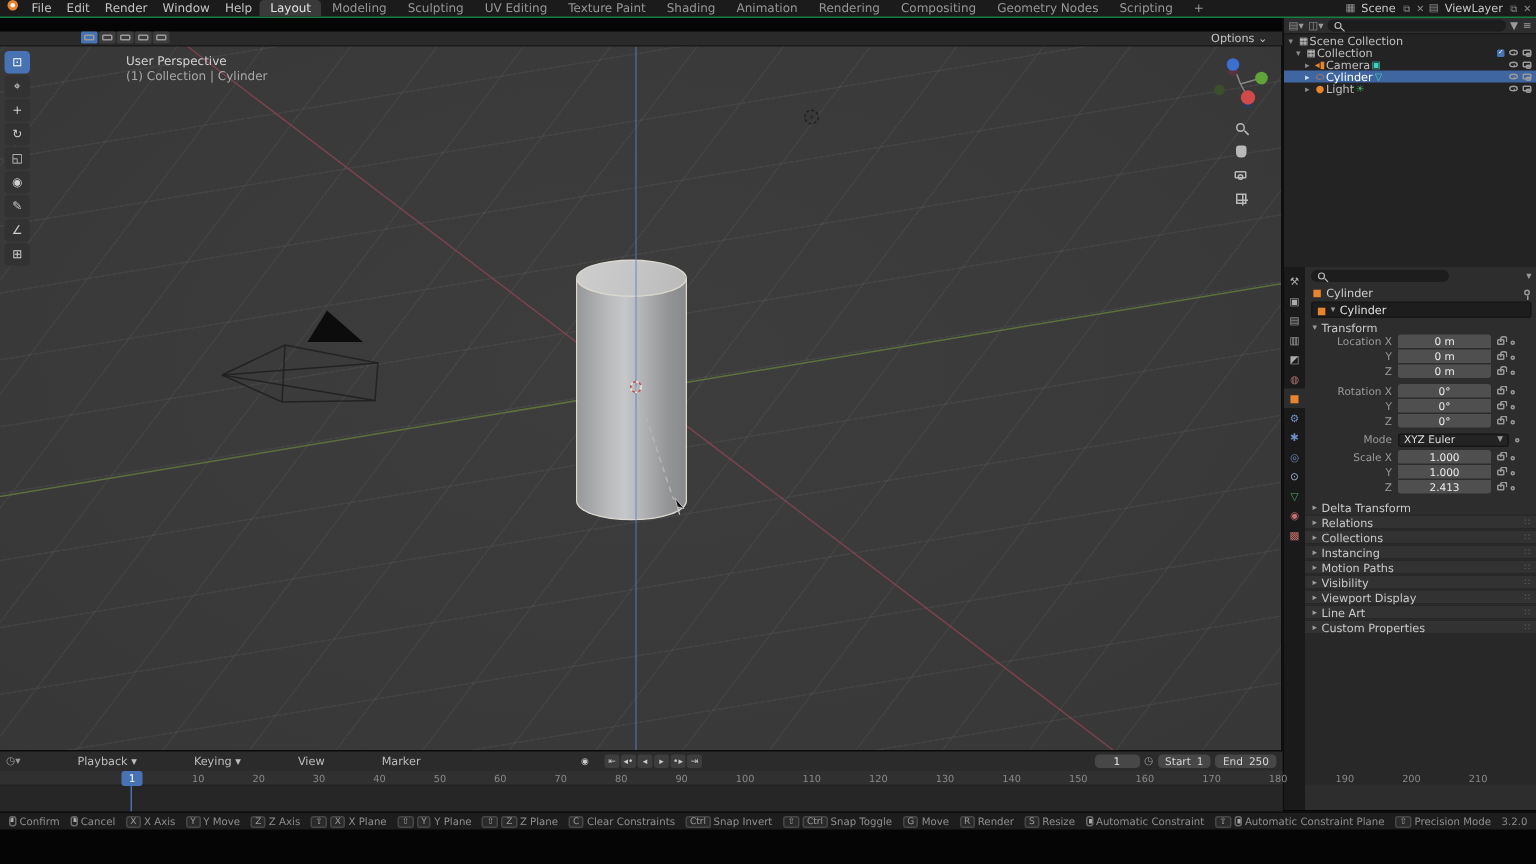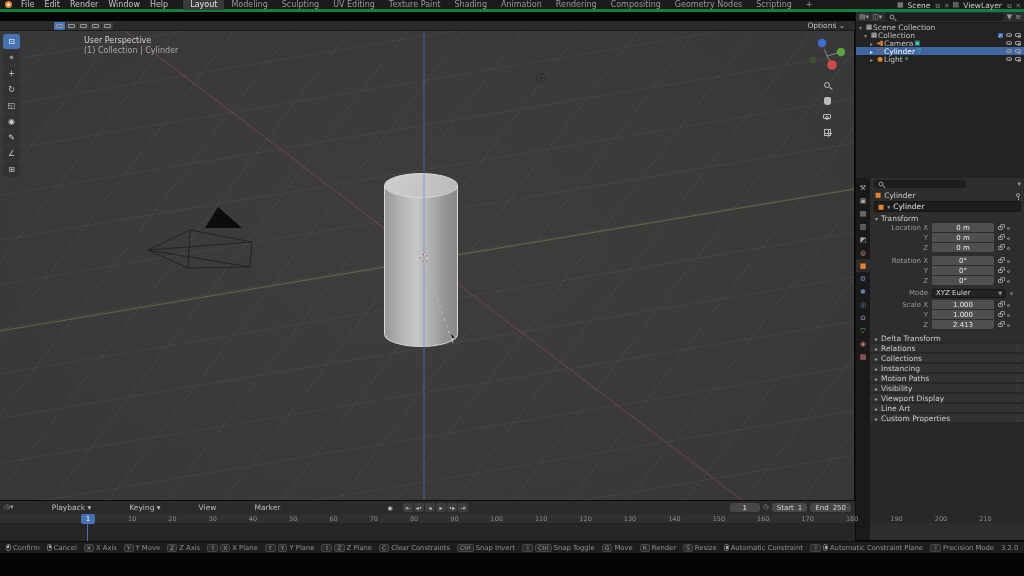--- a/index.html
+++ b/index.html
@@ -1,36 +1,36 @@
 <!DOCTYPE html>
 <html><head>
 <meta charset="utf-8">
 <style>
   * { margin:0; padding:0; box-sizing:border-box; font-family:"DejaVu Sans", sans-serif; }
   html,body { background:#000; }
   #app { position:relative; width:1024px; height:576px; background:#050505; overflow:hidden; font-size:8px; color:#c3c3c3; }
   .abs { position:absolute; }
 
   
-  #topbar { left:0; top:0; width:1024px; height:12px; background:#1b1b1b; border-bottom:3px solid #15803d; display:flex; align-items:center; }
+  #topbar { left:0; top:0; width:1024px; height:12px; background:#1b1b1b; border-bottom:1px solid #15803d; display:flex; }
   .logo { width:7px; height:7px; border-radius:50%; background:#e8832e; margin:0 4px 0 5px; position:relative; }
   .logo::after{ content:""; position:absolute; left:2px; top:2px; width:3px; height:3px; border-radius:50%; background:#f6f6f6; }
   .menu-item { padding:0 5px; color:#c3c3c3; font-size:8px; line-height:11px; }
-  .tabs { display:flex; margin-left:10px; }
+  .tabs { display:flex; }
   .wtab { padding:0 7px; color:#979797; font-size:8px; line-height:11px; }
   .wtab.active { background:#3a3a3a; color:#e3e3e3; border-radius:3px 3px 0 0; }
   .topbar-right { position:absolute; right:2px; top:1px; display:flex; align-items:center; gap:2px; font-size:7.5px; }
   .mini-ic { color:#9a9a9a; font-size:7px; line-height:9px; }
   .sel-label { color:#c9c9c9; padding:0 2px; }
   .tiny-btn { color:#8a8a8a; font-size:6.5px; padding:0 1px; }
 
   
   #vp-header { left:0; top:12px; width:855px; height:9px; background:#232323; border-bottom:1px solid #191919; display:flex; align-items:center; }
   #vp-header span { font-size:7.5px; color:#cfcfcf; padding-left:6px; line-height:9px; }
-  #tool-strip { left:0; top:21px; width:855px; height:10px; background:#2a2a2a; border-bottom:1px solid #1a1a1a; display:flex; align-items:center; }
+  #tool-strip { left:0; top:21px; width:855px; height:10px; background:#2a2a2a; border-bottom:1px solid #1a1a1a; display:flex; }
   .mode-ic { width:11px; height:8px; background:#3c3c3c; border-radius:1px; margin-right:1px; position:relative; }
   .mode-ic::after { content:""; position:absolute; inset:2px; border:1px solid #9a9a9a; border-radius:1px; }
   .mode-ic.active { background:#4772b3; }
   .options-btn { margin-left:auto; margin-right:10px; color:#c5c5c5; font-size:7.5px; }
 
   
   #viewport { left:0; top:31px; width:855px; height:469px; background:radial-gradient(ellipse at 50% 45%, #3d3d3d 0%, #3a3a3a 60%, #373737 100%); overflow:hidden; border-right:1px solid #0c0c0c; }
   .grid { position:absolute; left:-400px; top:-400px; width:1800px; height:1400px; }
   .grid-a { background:repeating-linear-gradient(to bottom, rgba(255,255,255,0.045) 0 1px, transparent 1px 44px); transform:rotate(-9.4deg); }
   .grid-b { background:repeating-linear-gradient(to right, rgba(255,255,255,0.04) 0 1px, transparent 1px 46px); transform:rotate(37.2deg); }

